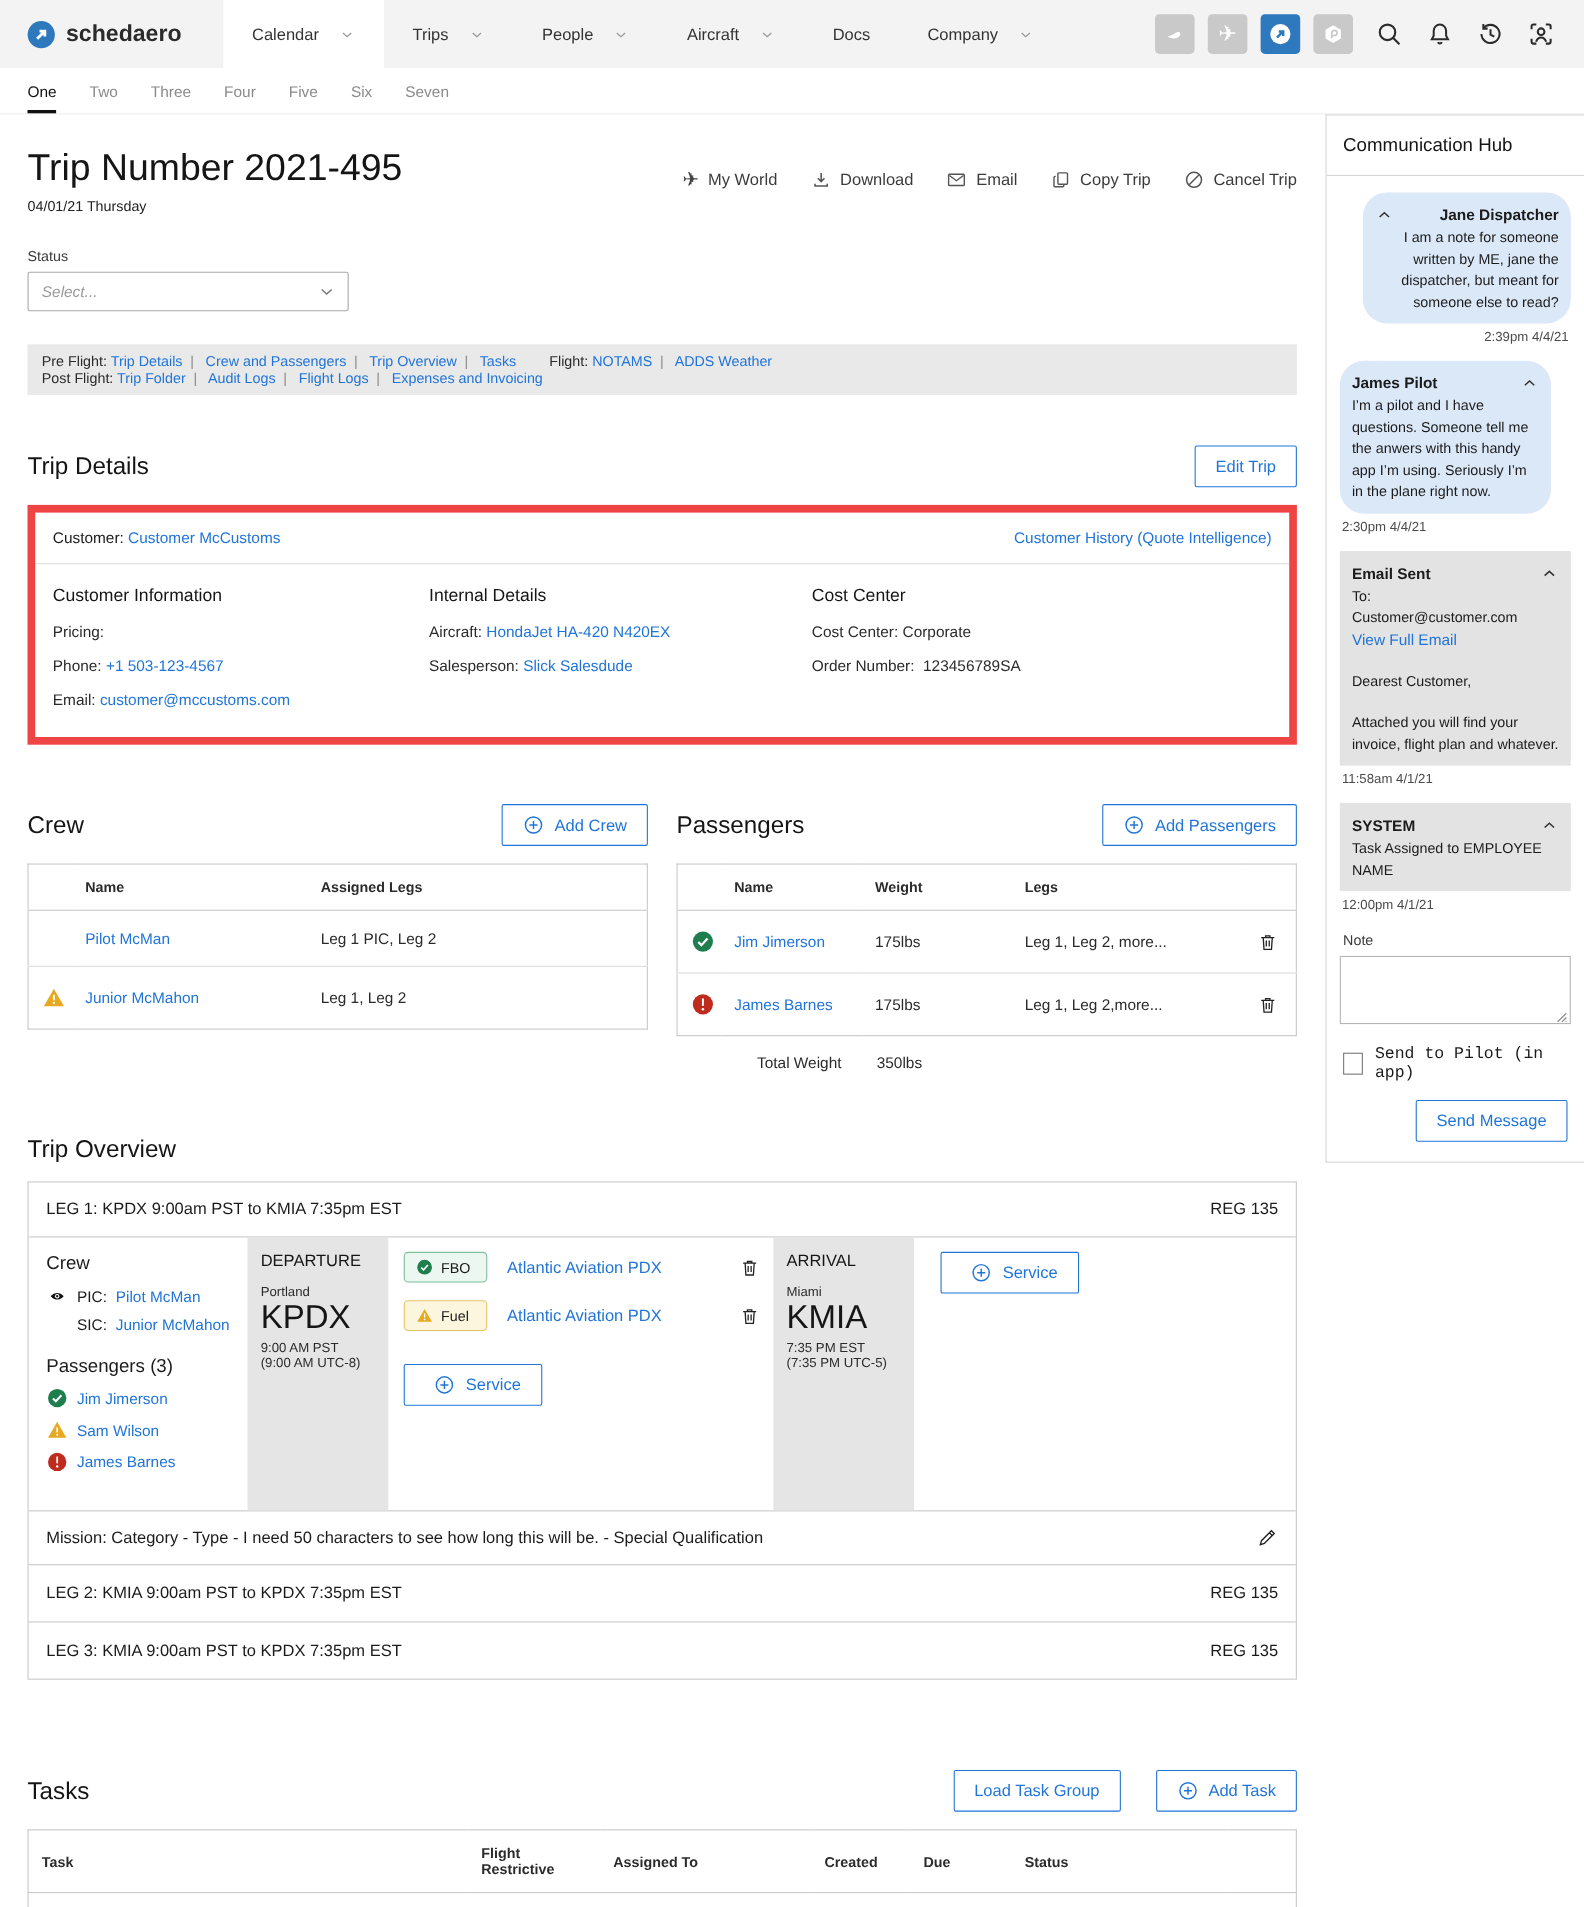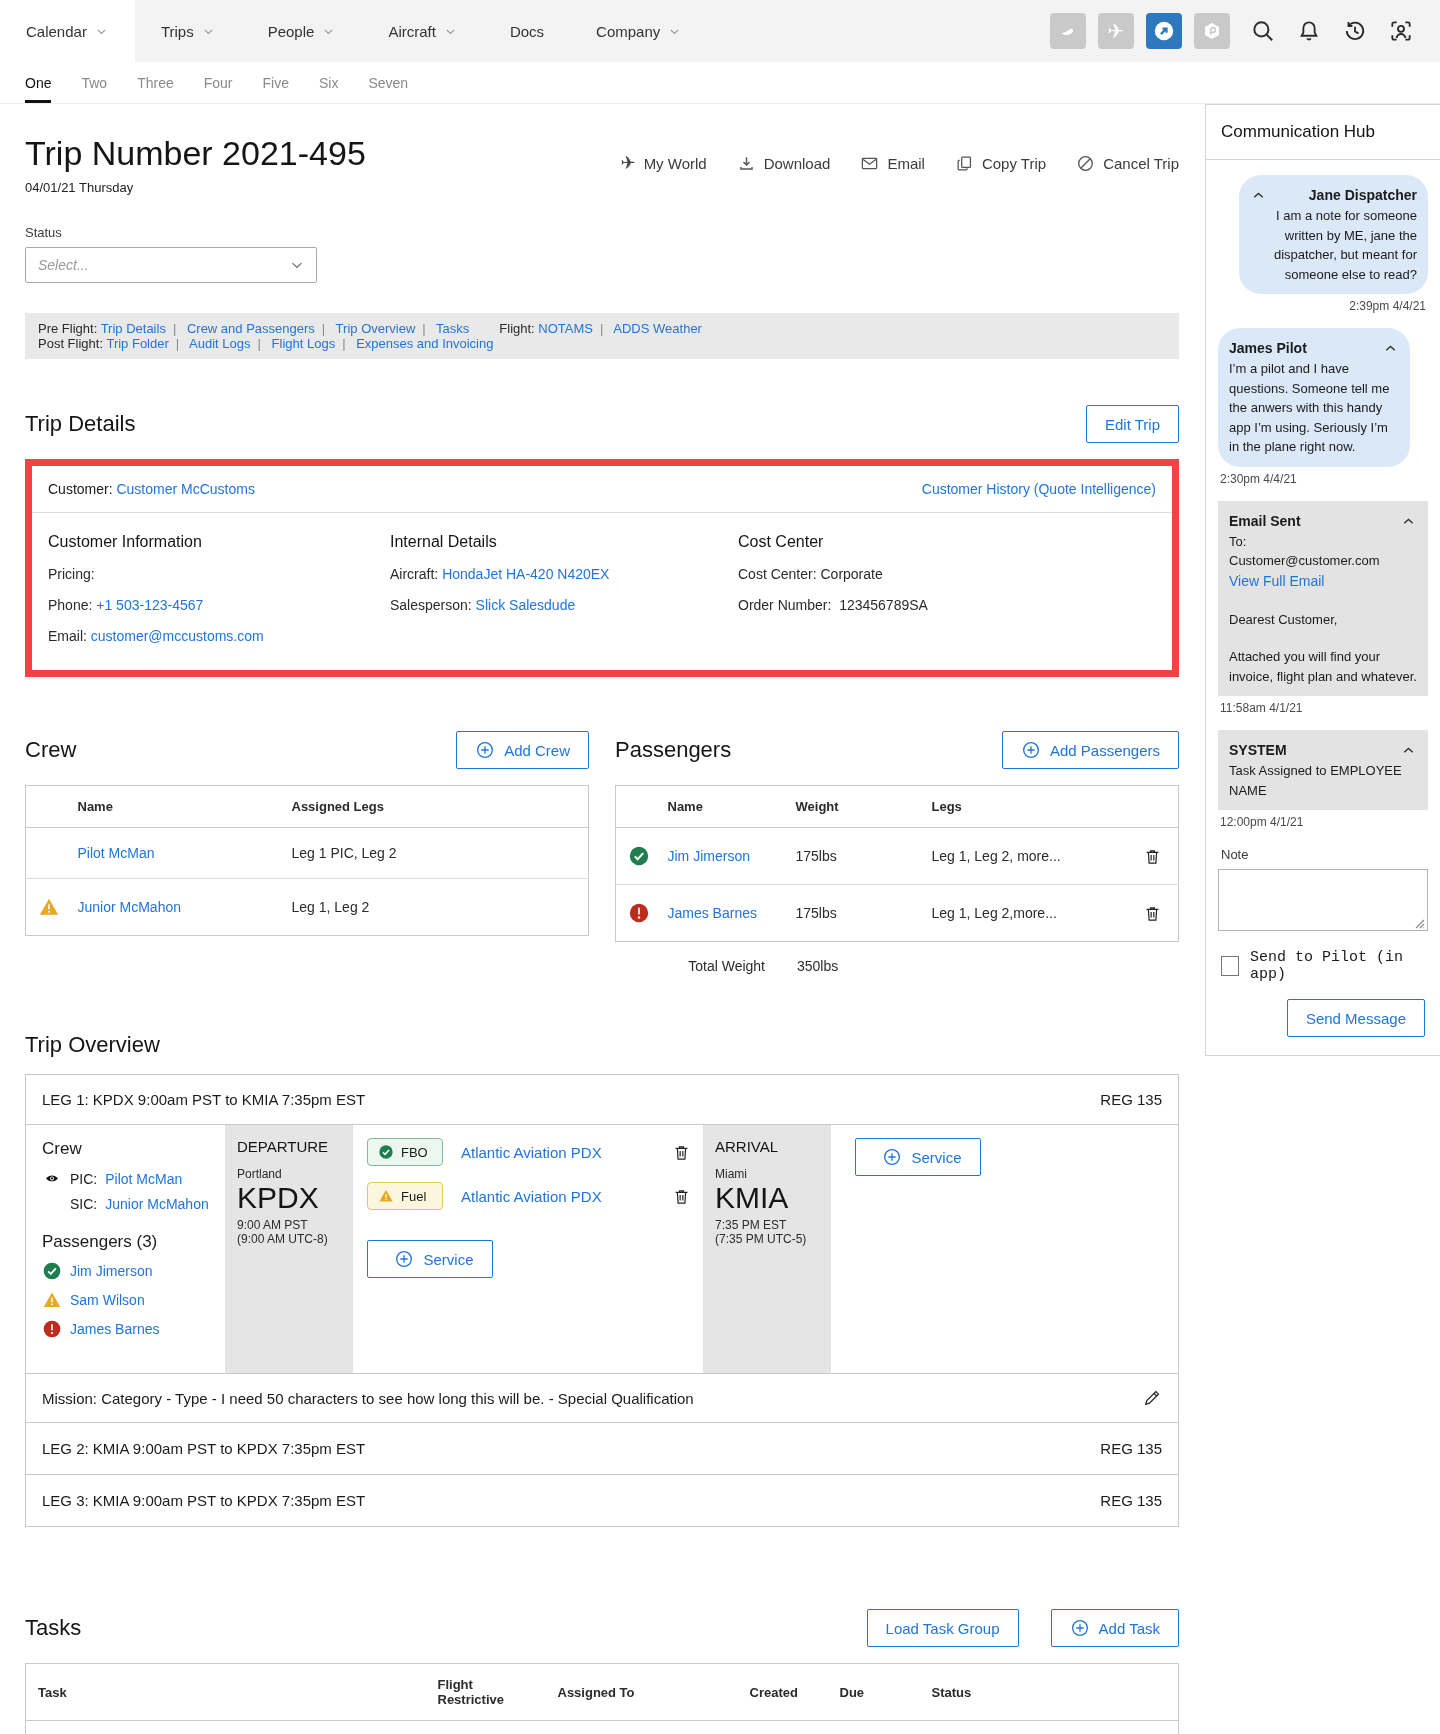--- a/index.html
+++ b/index.html
@@ -8,21 +8,21 @@
     width:1440px; min-height:1734px; background:#fff;
     font-family:"Liberation Sans", sans-serif; color:#1b1b1b;
   }
   svg { display:block; }
   .link { color:#2175d9; text-decoration:none; cursor:pointer; }
 
   
   .topbar { height:62px; background:#f3f3f3; display:flex; align-items:stretch; }
   .brand { display:flex; align-items:center; gap:9px; padding:0 38px 0 24px; font-size:21px; font-weight:700; color:#2b2b2b; cursor:pointer; }
   .menu { display:flex; }
-  .menu-item { display:flex; align-items:center; gap:7px; padding:0 26px; font-size:15px; color:#333; cursor:pointer; }
+  .menu-item { display:flex; align-items:center; gap:18px; padding:0 26px; font-size:15px; color:#333; cursor:pointer; }
   .menu-item.active { background:#fff; }
   .chev { width:15px; height:15px; color:#999; }
   .topbar-right { margin-left:auto; display:flex; align-items:center; gap:12px; padding-right:26px; }
   .tile { width:36px; height:36px; border-radius:4px; background:#c9c9c9; display:flex; align-items:center; justify-content:center; cursor:pointer; }
   .tile.active { background:#2e79bd; }
   .tile .plane-glyph { color:#fff; font-size:20px; line-height:1; }
   .util-icon { width:26px; height:26px; color:#2b2b2b; margin-left:8px; cursor:pointer; }
 
   
   .subnav { height:42px; display:flex; align-items:stretch; gap:30px; padding-left:25px; background:#fff; border-bottom:1px solid #eee; }
@@ -227,20 +227,27 @@
         <circle cx="12" cy="12" r="9" fill="#fff" stroke="#111" stroke-width="2.4"></circle>
         <line x1="5.8" y1="18.2" x2="18.2" y2="5.8" stroke="#111" stroke-width="2.4"></line>
       </g>
     <g id="i-resize">
         <path d="M9 1 1 9 M9 5 5 9 M9 8.5 8.5 9" stroke="currentColor" stroke-width="1.2"></path>
       </g>
   </defs>
 </svg>
 
 <div class="topbar">
+  <div class="brand">
+    <svg width="27" height="27" viewBox="0 0 24 24">
+        <circle cx="12" cy="12" r="11" fill="#2e79bd"></circle>
+        <path d="M8.7 15.3 14.6 9.4 M10.6 9.2h4.3v4.3" fill="none" stroke="#fff" stroke-width="2.3"></path>
+      </svg>
+    <span>schedaero</span>
+  </div>
   <div class="menu">
     <div class="menu-item active">
         <span>Calendar</span>
         <svg class="chev" viewBox="0 0 24 24">
           <use href="#i-chev-down"></use>
         </svg>
       </div>
     <div class="menu-item">
         <span>Trips</span>
         <svg class="chev" viewBox="0 0 24 24">

